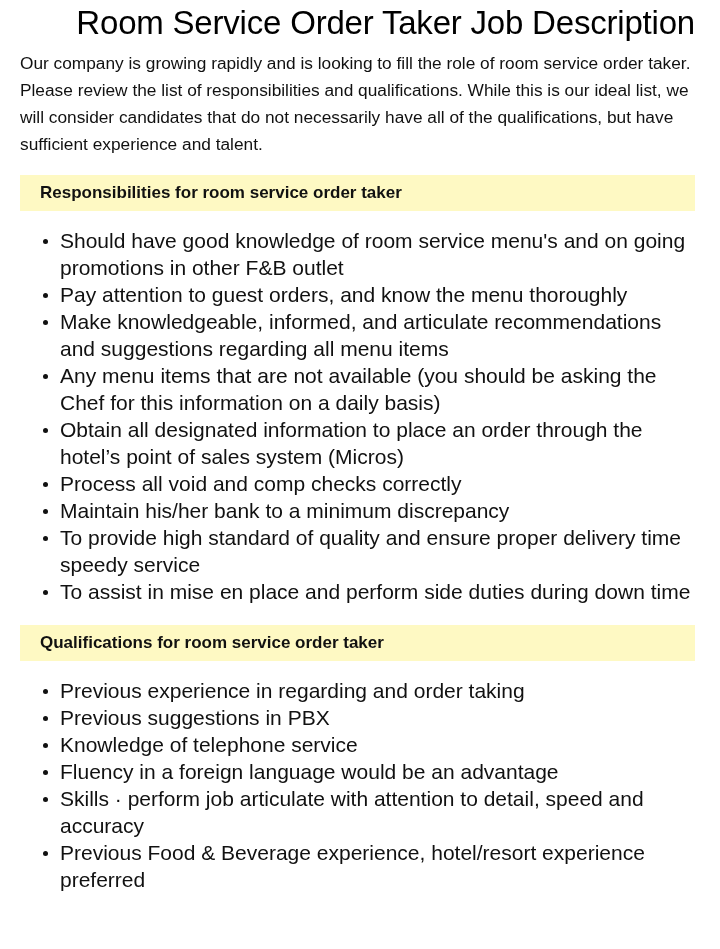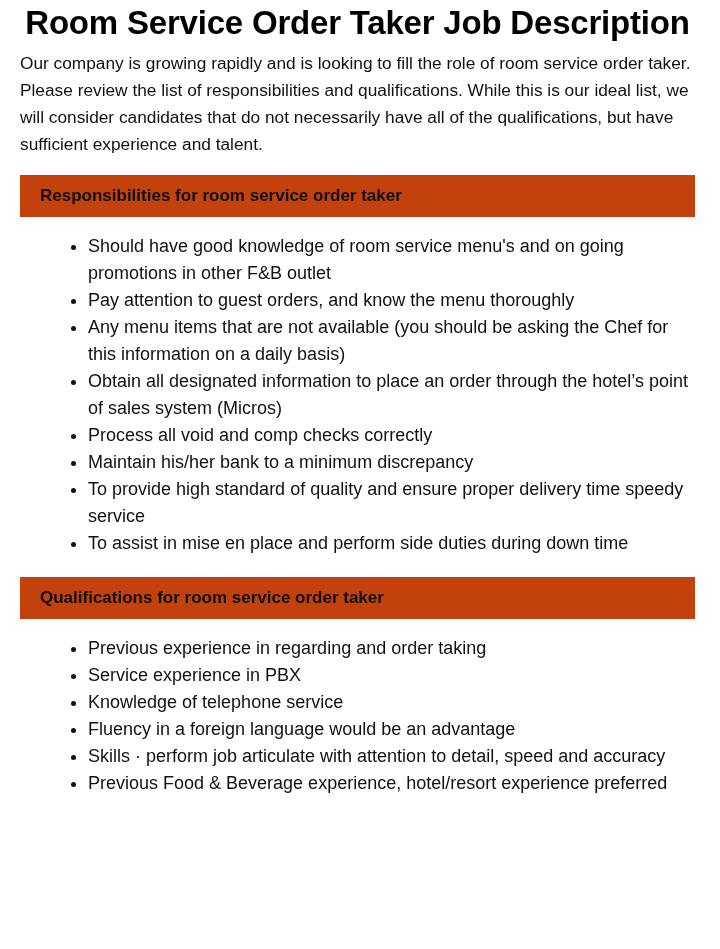--- a/index.html
+++ b/index.html
@@ -14,52 +14,51 @@
       font-family: "Liberation Sans", "DejaVu Sans", sans-serif;
       color: #111111;
     }
     .page {
       padding: 0 25px 0 20px;
     }
     h1 {
       margin: 0;
       padding-top: 2px;
       font-size: 33px;
-      font-weight: bold;
-      text-align: center;
+      font-weight: normal;
+      text-align: right;
       line-height: 42px;
       letter-spacing: -0.2px;
       color: #000;
     }
     .intro {
       margin: 6px 0 0 0;
       font-size: 17.3px;
       line-height: 27px;
     }
     .section-header {
       margin-top: 17px;
-      background: #c2410c;
-      height: 42px;
+      background: #fef9c3;
+      height: 36px;
       display: flex;
       align-items: center;
       padding-left: 20px;
       font-size: 17px;
       font-weight: bold;
       color: #111;
     }
     ul.items {
       margin: 16px 0 0 0;
       padding-left: 40px;
       list-style: none;
     }
     ul.items li {
       position: relative;
-      font-size: 18px;
+      font-size: 21px;
       line-height: 27px;
-      margin-left: 28px;
     }
     ul.items li::before {
       content: "";
       position: absolute;
       left: -17px;
       top: 12px;
       width: 5px;
       height: 5px;
       border-radius: 50%;
       background: #111;
@@ -73,30 +72,31 @@
 
 <div class="page">
   <h1>Room Service Order Taker Job Description</h1>
 
   <p class="intro">Our company is growing rapidly and is looking to fill the role of room service order taker. Please review the list of responsibilities and qualifications. While this is our ideal list, we will consider candidates that do not necessarily have all of the qualifications, but have sufficient experience and talent.</p>
 
   <div class="section-header">Responsibilities for room service order taker</div>
   <ul class="items">
     <li>Should have good knowledge of room service menu's and on going promotions in other F&amp;B outlet</li>
     <li>Pay attention to guest orders, and know the menu thoroughly</li>
+    <li>Make knowledgeable, informed, and articulate recommendations and suggestions regarding all menu items</li>
     <li>Any menu items that are not available (you should be asking the Chef for this information on a daily basis)</li>
     <li>Obtain all designated information to place an order through the hotel’s point of sales system (Micros)</li>
     <li>Process all void and comp checks correctly</li>
     <li>Maintain his/her bank to a minimum discrepancy</li>
     <li>To provide high standard of quality and ensure proper delivery time speedy service</li>
     <li>To assist in mise en place and perform side duties during down time</li>
   </ul>
 
   <div class="section-header second">Qualifications for room service order taker</div>
   <ul class="items">
     <li>Previous experience in regarding and order taking</li>
-    <li>Service experience in PBX</li>
+    <li>Previous suggestions in PBX</li>
     <li>Knowledge of telephone service</li>
     <li>Fluency in a foreign language would be an advantage</li>
     <li>Skills · perform job articulate with attention to detail, speed and accuracy</li>
     <li>Previous Food &amp; Beverage experience, hotel/resort experience preferred</li>
   </ul>
 </div>
 
 </body></html>

